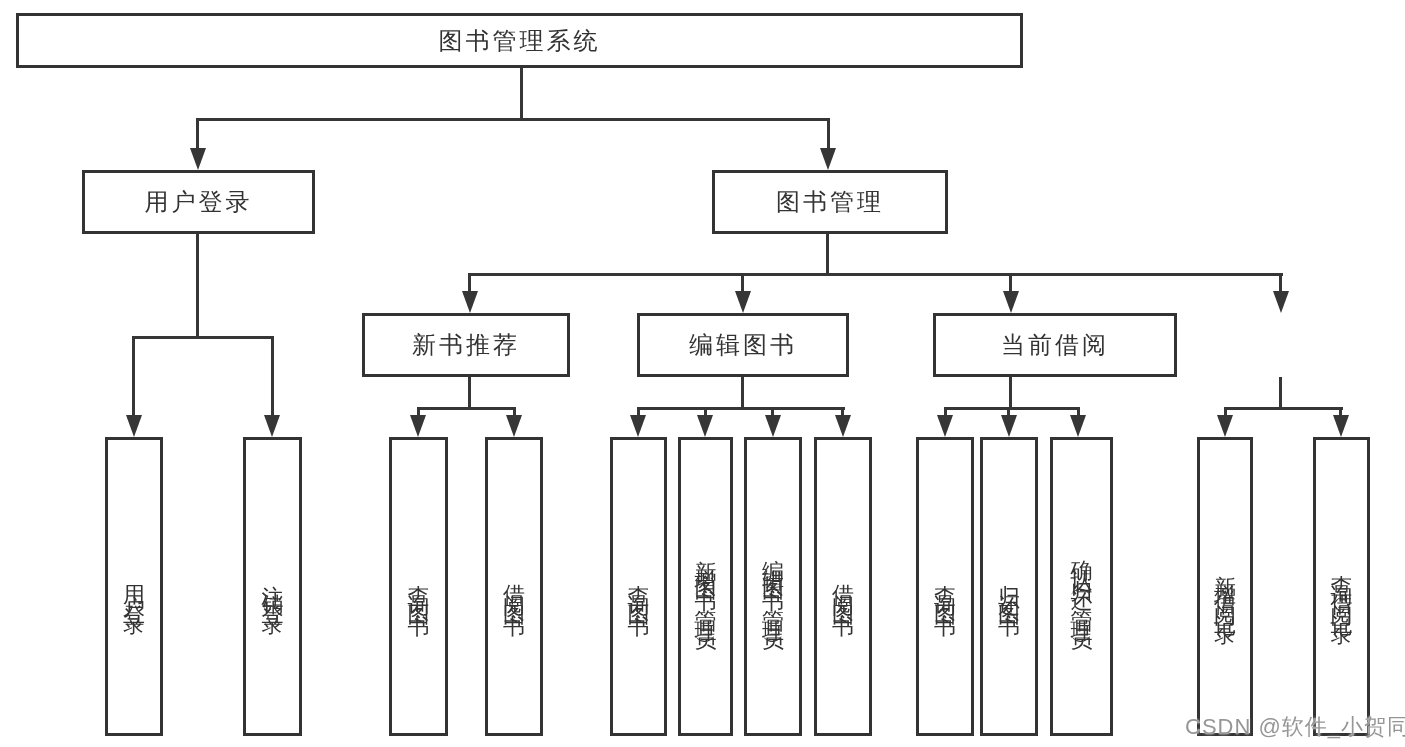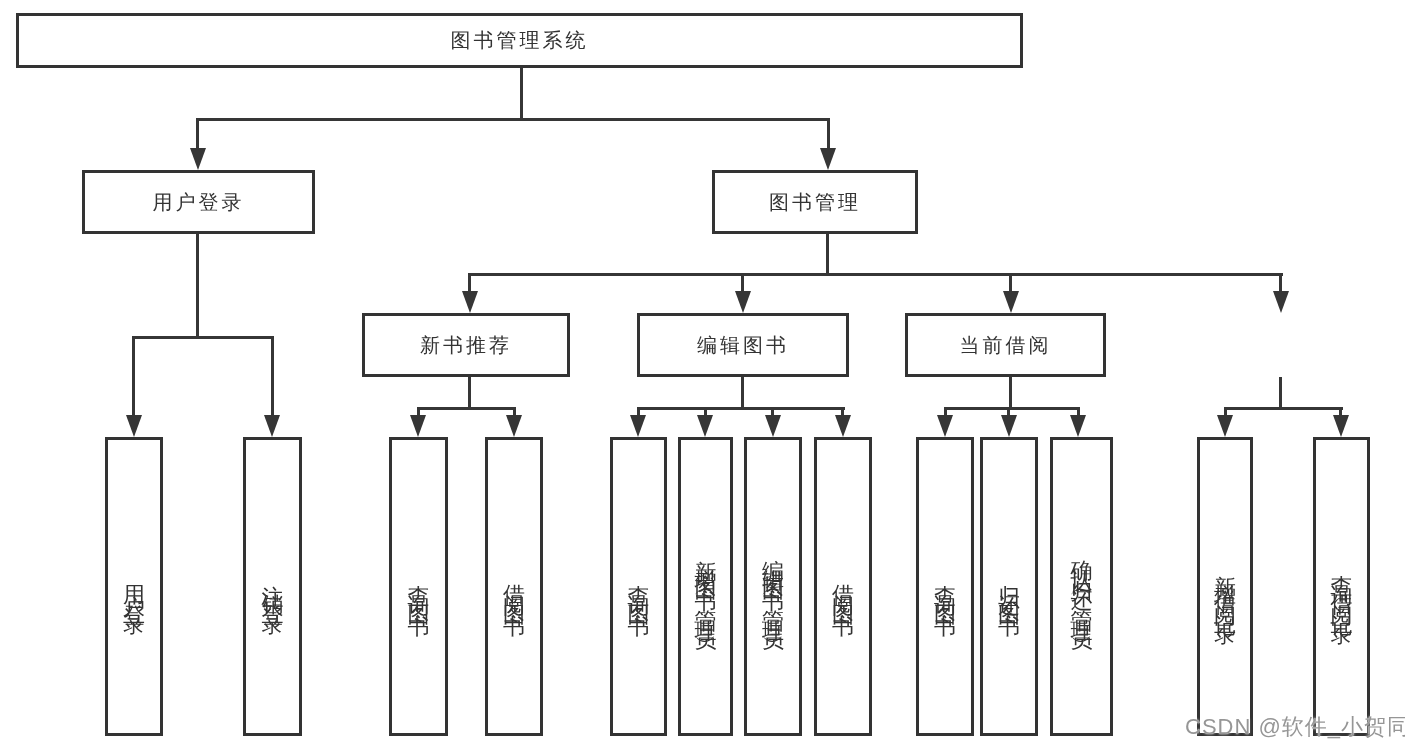--- a/index.html
+++ b/index.html
@@ -14,21 +14,21 @@
   .node{
     position:absolute;
     box-sizing:border-box;
     border:3px solid #333333;
     background:#ffffff;
     display:flex;
     align-items:center;
     justify-content:center;
   }
   .node.h span{
-    font-size:20px;
+    font-size:24px;
     letter-spacing:3px;
     white-space:nowrap;
     color:#333333;
   }
   .node.v span{
     writing-mode:vertical-rl;
     text-orientation:mixed;
     font-size:22px;
     letter-spacing:10px;
     line-height:1;
@@ -64,21 +64,21 @@
   <div class="vline" style="left:520px;top:68px;height:50px"></div>
   <div class="hline" style="left:196px;top:118px;width:634px"></div>
   <div class="vline" style="left:196px;top:118px;height:34px"></div>
   <div class="arrow" style="left:190px;top:148px"></div>
   <div class="vline" style="left:827px;top:118px;height:34px"></div>
   <div class="arrow" style="left:820px;top:148px"></div>
 
   <div class="node h" style="left:82px;top:170px;width:233px;height:64px">
     <span>用户登录</span>
   </div>
-  <div class="node h" style="left:712px;top:170px;width:206px;height:64px">
+  <div class="node h" style="left:712px;top:170px;width:236px;height:64px">
     <span>图书管理</span>
   </div>
 
   <div class="vline" style="left:196px;top:234px;height:102px"></div>
   <div class="hline" style="left:132px;top:336px;width:142px"></div>
   <div class="vline" style="left:132px;top:336px;height:82px"></div>
   <div class="arrow" style="left:126px;top:415px"></div>
   <div class="vline" style="left:271px;top:336px;height:82px"></div>
   <div class="arrow" style="left:264px;top:415px"></div>
 
@@ -92,21 +92,21 @@
   <div class="arrow" style="left:1003px;top:291px"></div>
   <div class="vline" style="left:1279px;top:273px;height:22px"></div>
   <div class="arrow" style="left:1273px;top:291px"></div>
 
   <div class="node h" style="left:362px;top:313px;width:208px;height:64px">
     <span>新书推荐</span>
   </div>
   <div class="node h" style="left:637px;top:313px;width:212px;height:64px">
     <span>编辑图书</span>
   </div>
-  <div class="node h" style="left:905px;top:313px;width:201px;height:64px">
+  <div class="node h" style="left:933px;top:313px;width:244px;height:64px">
     <span>当前借阅</span>
   </div>
 
   <div class="vline" style="left:468px;top:377px;height:30px"></div>
   <div class="hline" style="left:417px;top:407px;width:99px"></div>
   <div class="vline" style="left:417px;top:407px;height:12px"></div>
   <div class="arrow" style="left:410px;top:415px"></div>
   <div class="vline" style="left:513px;top:407px;height:12px"></div>
   <div class="arrow" style="left:506px;top:415px"></div>
 

